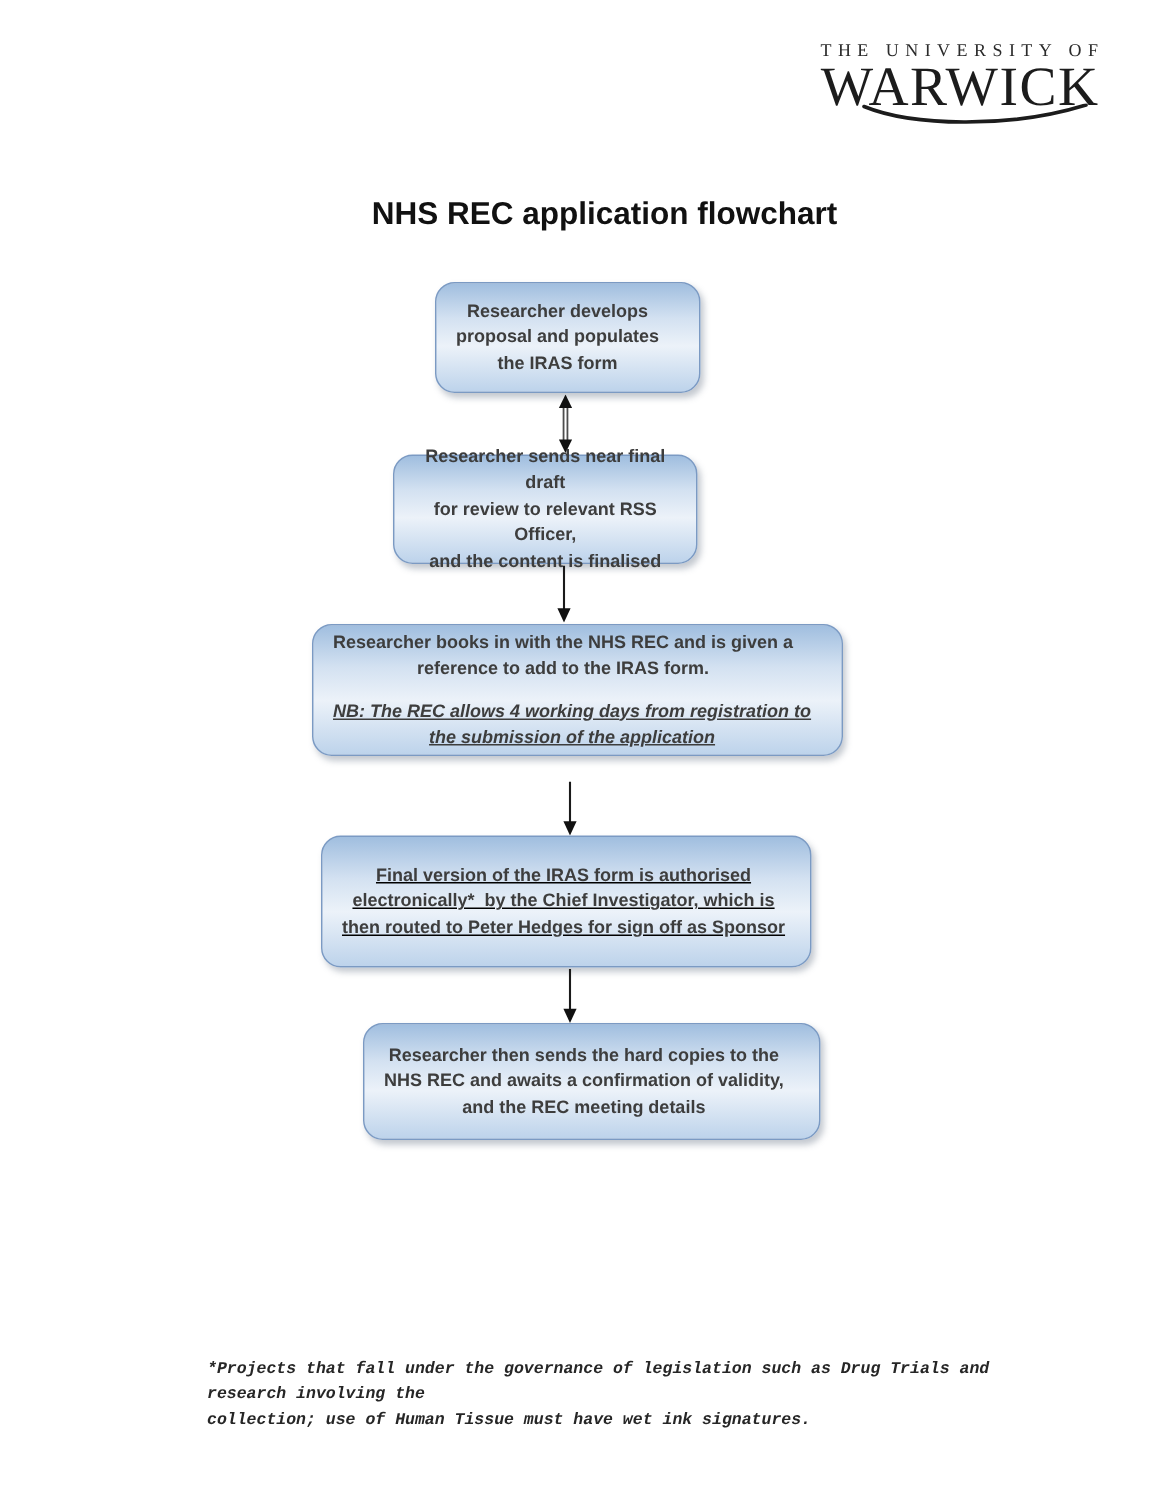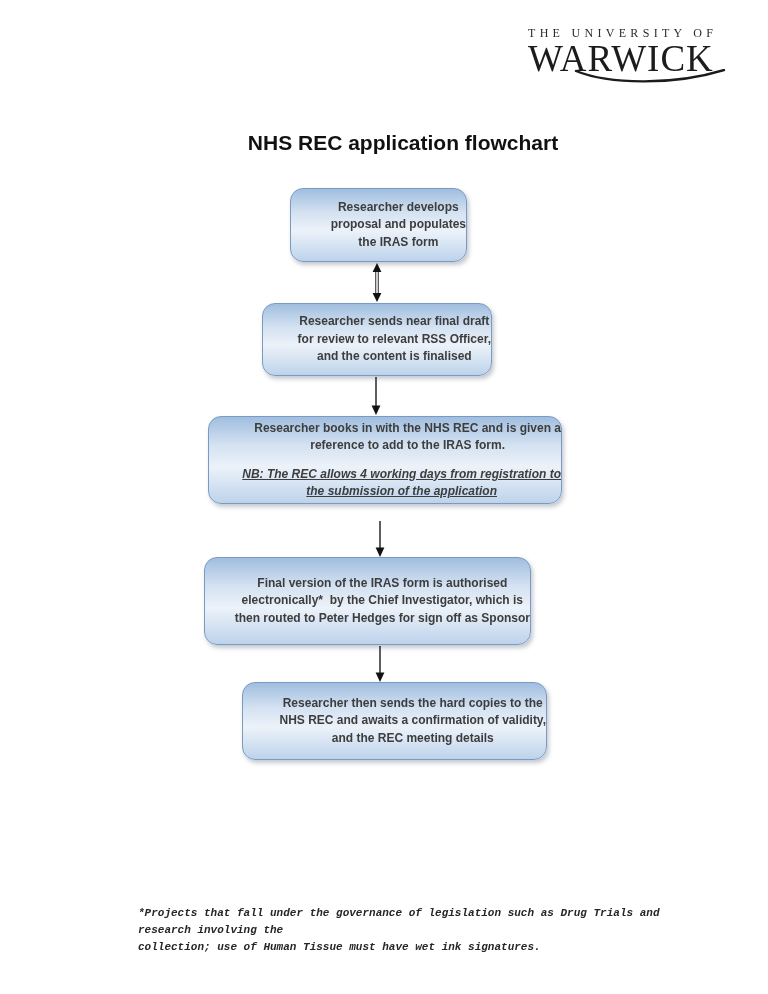--- a/index.html
+++ b/index.html
@@ -2,21 +2,21 @@
 <html><head>
 <meta charset="utf-8">
 <style>
   html,body { margin:0; padding:0; background:#ffffff; }
   .page {
     position:relative; width:768px; height:994px; background:#ffffff;
     font-family:"Liberation Sans", sans-serif; overflow:hidden;
   }
 
   
-  .logo { position:absolute; left:528px; top:26px; width:204px; text-align:left; color:#1c1c1c; }
+  .logo { position:absolute; left:528px; top:26px; width:204px; text-align:right; color:#1c1c1c; }
   .logo-top {
     font-family:"Liberation Serif", serif; font-size:12px; letter-spacing:4.3px;
     color:#2b2b2b; white-space:nowrap; margin-right:-4.3px;
   }
   .logo-word {
     font-family:"Liberation Serif", serif; font-size:37px; line-height:34px;
     letter-spacing:1px; margin-top:1px; white-space:nowrap; margin-right:-1px;
   }
   .logo-swash { display:block; margin:-7px auto 0 auto; }
 
@@ -25,36 +25,36 @@
     position:absolute; left:0; top:131px; width:742px; margin:0;
     text-align:center; font-size:21px; font-weight:bold; color:#111111;padding-left:32px;
   }
 
   
   .box {
     position:absolute; box-sizing:border-box;
     border:1.5px solid #7b9ac3; border-radius:13px;
     background:linear-gradient(180deg,#a0bedf 0%,#d3e1f1 32%,#ecf2f9 58%,#bdd3eb 100%);
     box-shadow:2px 3px 4px rgba(125,135,150,0.45);
-    display:flex; flex-direction:column; justify-content:center; align-items:flex-end;
-    padding:6px 0;
+    display:flex; flex-direction:column; justify-content:center; align-items:flex-start;
+    padding:6px 13px;
   }
   .box-text {
     font-size:12px; font-weight:bold; color:#3d3d3d; text-align:center;
     line-height:17.5px; white-space:pre-line;
   }
   .box-note {
     font-size:12px; font-weight:bold; font-style:italic; text-decoration:underline;
     color:#3d3d3d; text-align:center; line-height:17.5px; white-space:pre-line;
     margin-top:11px;
   }
   .box1 { left:290px; top:188px; width:177px; height:74px; }
-  .box2 { left:262px; top:303px; width:230px; height:73px; }
+  .box2 { left:262px; top:303px; width:203px; height:73px; }
   .box3 { left:208px; top:416px; width:354px; height:88px; }
-  .box4 { left:204px; top:557px; width:327px; height:88px; }
+  .box4 { left:214px; top:557px; width:327px; height:88px;text-decoration:underline; }
   .box5 { left:242px; top:682px; width:305px; height:78px; }
 
   .connector { position:absolute; }
   .conn-double { left:370px; top:263px; }
   .conn-1 { left:369px; top:377px; }
   .conn-2 { left:373px; top:521px; }
   .conn-3 { left:373px; top:646px; }
 
   
   .footnote {

